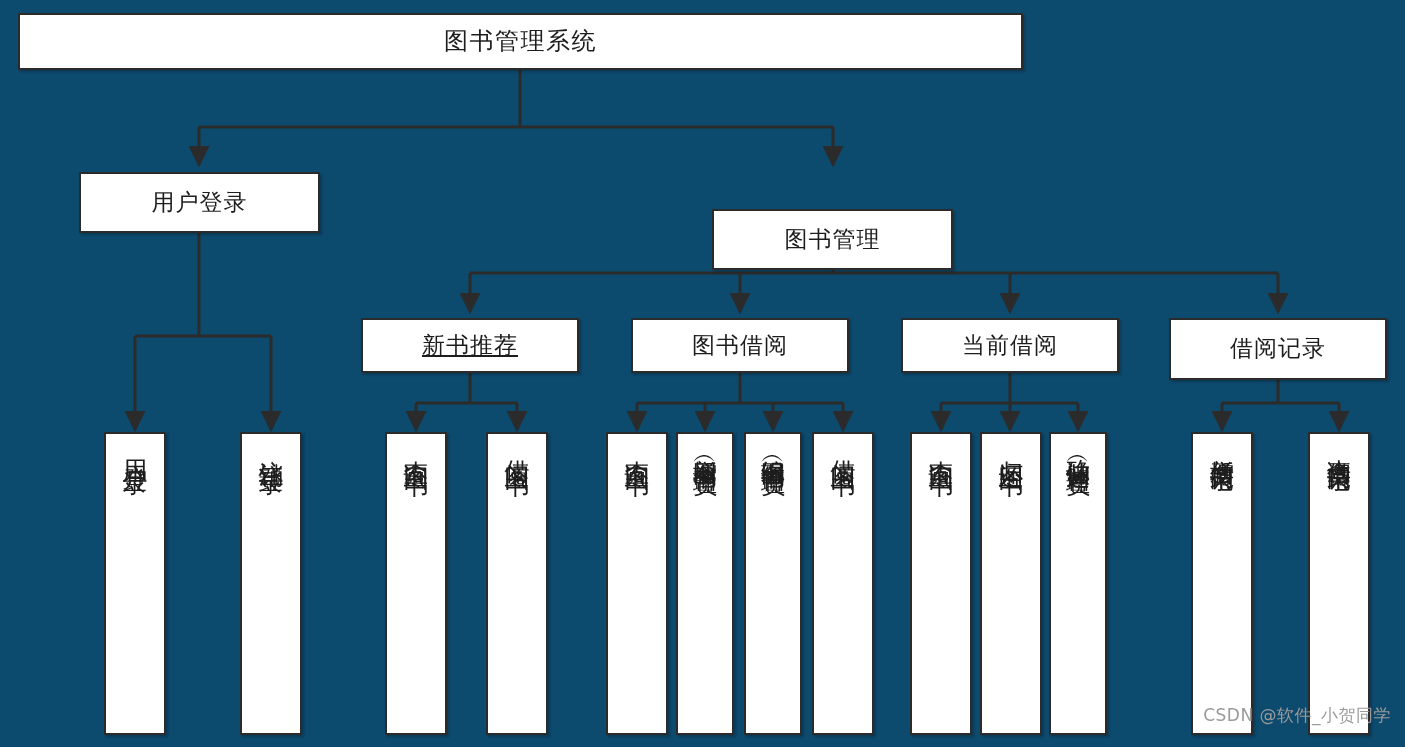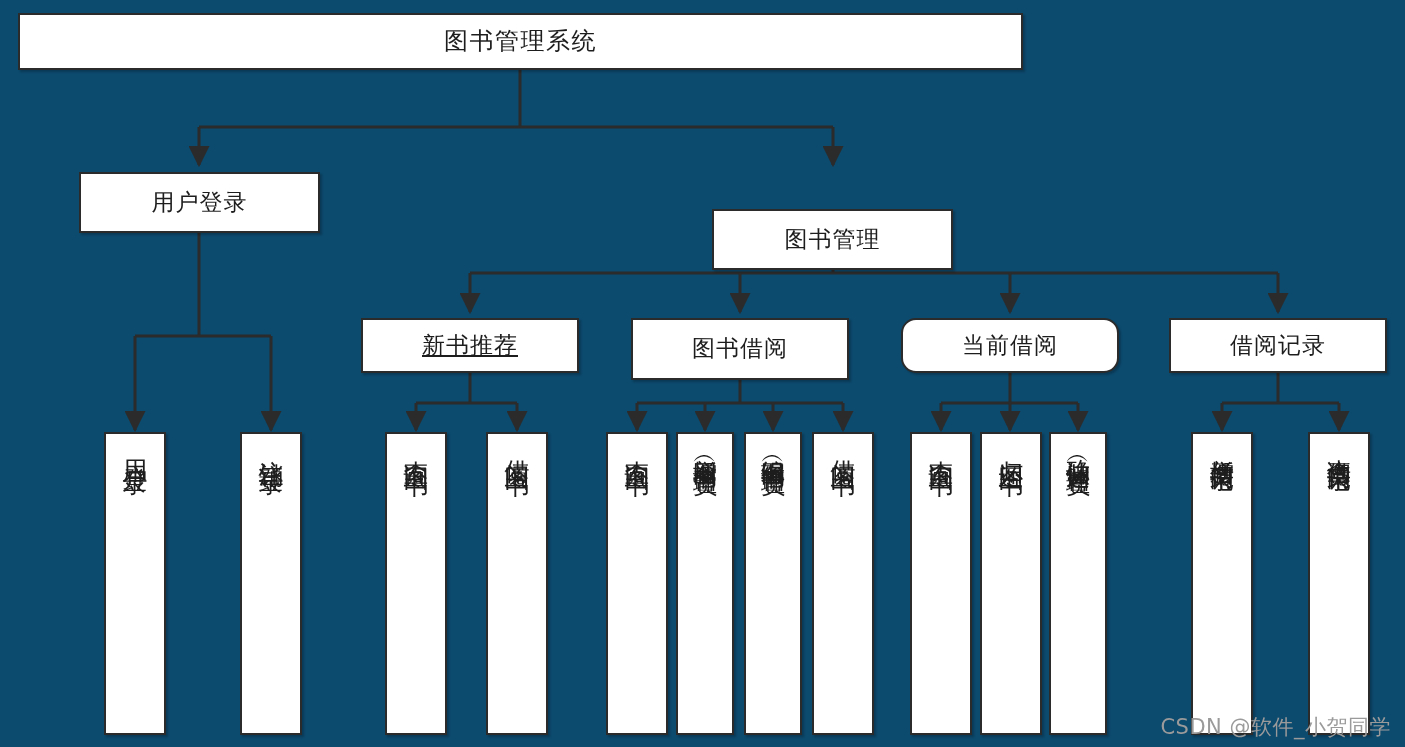--- a/index.html
+++ b/index.html
@@ -62,22 +62,22 @@
     letter-spacing:4px;
     white-space:nowrap;
     text-align:left;
   }
   .node.vert.tall .label{ font-size:24px; letter-spacing:2px; }
 
   
   #watermark{
     position:absolute;
     right:14px;
-    bottom:6px;
-    font-size:21px;
+    bottom:20px;
+    font-size:17px;
     color:#9a9a9a;
     letter-spacing:0.5px;
     white-space:nowrap;
     z-index:5;
     font-family:"DejaVu Sans","Liberation Sans",sans-serif;
   }
 </style>
 </head>
 <body>
 
@@ -145,29 +145,29 @@
   </div>
 
   <div class="node horiz" style="left:712px; top:172px; width:241px; height:61px;margin-top:37px;">
     <span class="label">图书管理</span>
   </div>
 
   <div class="node horiz" style="left:361px; top:318px; width:218px; height:55px;text-decoration:underline;">
     <span class="label">新书推荐</span>
   </div>
 
-  <div class="node horiz" style="left:631px; top:318px; width:218px; height:62px;">
+  <div class="node horiz" style="left:631px; top:318px; width:218px; height:55px;">
     <span class="label">图书借阅</span>
   </div>
 
-  <div class="node horiz" style="left:901px; top:318px; width:218px; height:55px;border-radius:15px;">
+  <div class="node horiz" style="left:901px; top:318px; width:218px; height:55px;">
     <span class="label">当前借阅</span>
   </div>
 
-  <div class="node horiz" style="left:1169px; top:318px; width:218px; height:55px;">
+  <div class="node horiz" style="left:1169px; top:318px; width:218px; height:62px;">
     <span class="label">借阅记录</span>
   </div>
 
   <div class="node vert" style="left:104px; top:432px; width:62px; height:303px;">
     <span class="label">用户登录</span>
   </div>
 
   <div class="node vert" style="left:240px; top:432px; width:62px; height:303px;">
     <span class="label">注销登录</span>
   </div>

